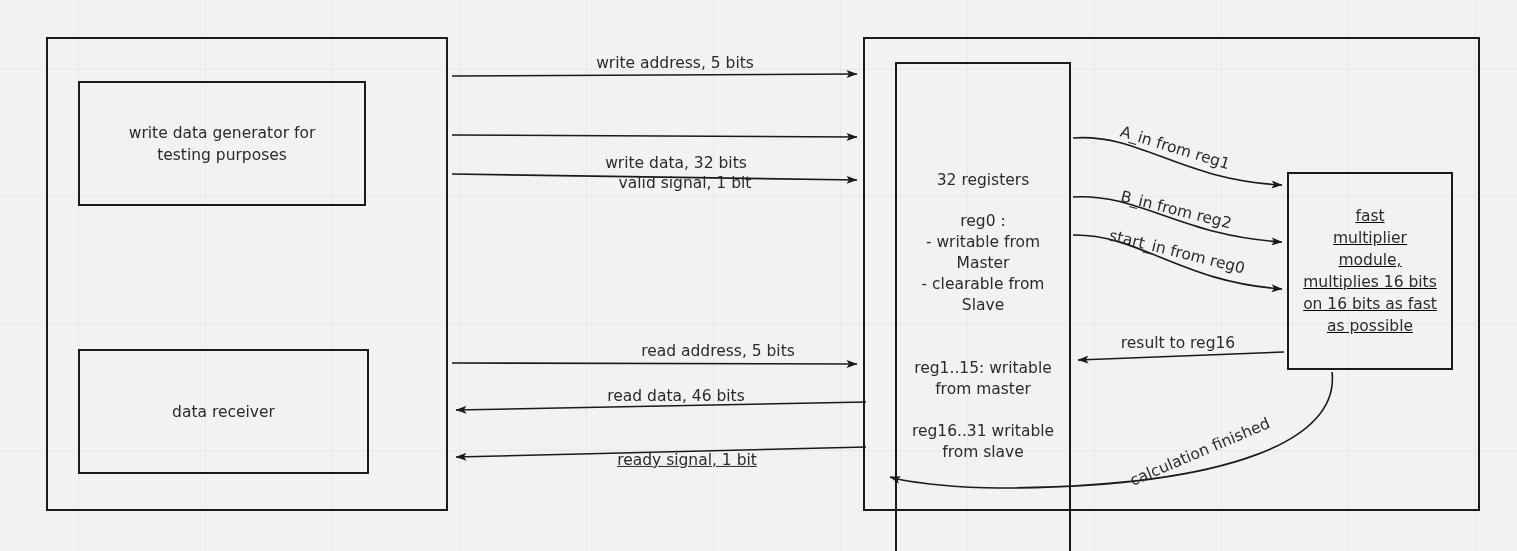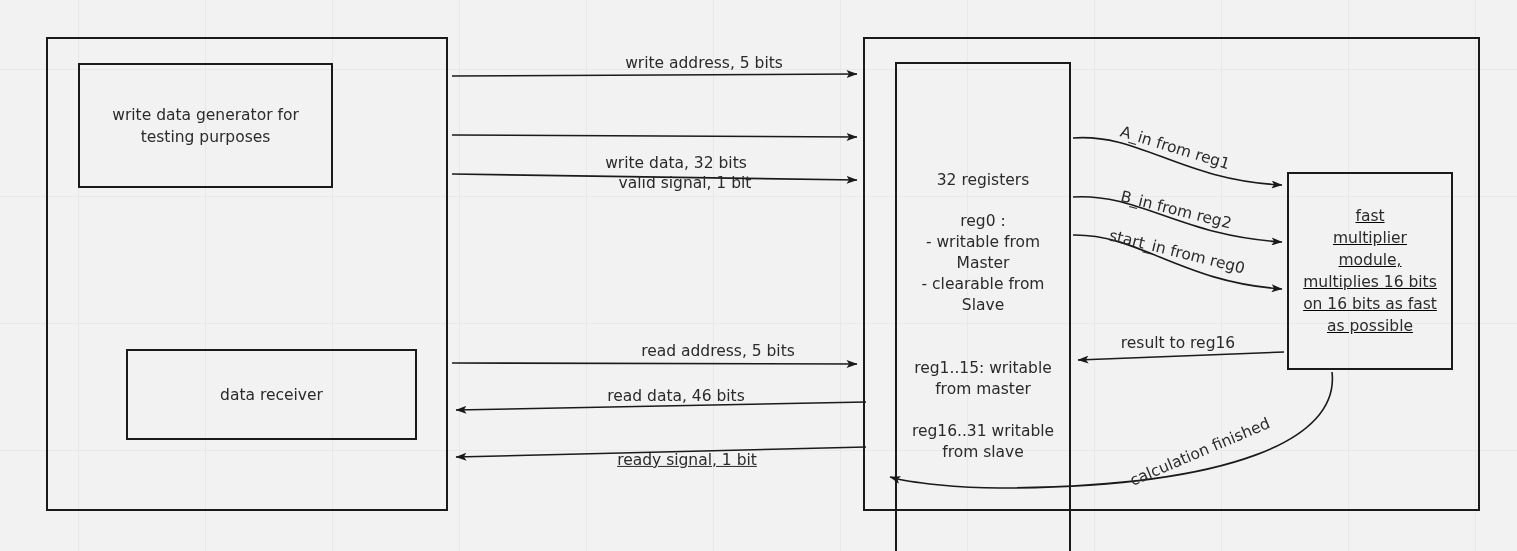--- a/index.html
+++ b/index.html
@@ -63,26 +63,26 @@
 </style>
 </head>
 <body>
 
 <div id="canvas">
 
   <div class="box container-box" style="left:46px; top:37px; width:402px; height:474px;"></div>
 
   <div class="box container-box" style="left:863px; top:37px; width:617px; height:474px;"></div>
 
-  <div class="box" style="left:78px; top:63px; width:255px; height:125px;">
+  <div class="box" style="left:78px; top:81px; width:288px; height:125px;">
     <span class="box-label">write data generator for
 testing purposes</span>
   </div>
 
-  <div class="box" style="left:78px; top:349px; width:291px; height:91px;margin-left:48px;">
+  <div class="box" style="left:78px; top:349px; width:291px; height:125px;">
     <span class="box-label">data receiver</span>
   </div>
 
   <div class="box" style="left:895px; top:62px; width:176px; height:508px;">
     <span class="box-label" style="font-size:15.5px; line-height:1.35;">32 registers
 
 reg0 :
 - writable from
 Master
 - clearable from
@@ -130,21 +130,21 @@
       <path d="M1073,197 C1140,193 1180,236 1282,242" marker-end="url(#arrowend)"></path>
 
       <path d="M1073,235 C1140,234 1180,282 1282,289" marker-end="url(#arrowend)"></path>
 
       <path d="M1284,352 L1078,360" marker-end="url(#arrowend)"></path>
 
       <path d="M1332,372 C1340,440 1230,487 1000,488 C960,488 910,483 890,477" marker-end="url(#arrowend)"></path>
     </g>
   </svg>
 
-  <div class="edge-label" style="left:675px; top:63px;margin-left:29px;">write address, 5 bits</div>
+  <div class="edge-label" style="left:675px; top:63px;">write address, 5 bits</div>
   <div class="edge-label" style="left:676px; top:119px;margin-top:44px;">write data, 32 bits</div>
   <div class="edge-label" style="left:685px; top:171px;margin-top:12px;">valid signal, 1 bit</div>
   <div class="edge-label" style="left:718px; top:351px;">read address, 5 bits</div>
   <div class="edge-label" style="left:676px; top:396px;">read data, 46 bits</div>
   <div class="edge-label" style="left:687px; top:460px;text-decoration:underline;">ready signal, 1 bit</div>
 
   <div class="edge-label rot" style="left:1175px; top:148px; transform:translate(-50%,-50%) rotate(17deg);">A_in from reg1</div>
   <div class="edge-label rot" style="left:1176px; top:210px; transform:translate(-50%,-50%) rotate(14deg);">B_in from reg2</div>
   <div class="edge-label rot" style="left:1177px; top:252px; transform:translate(-50%,-50%) rotate(14deg);">start_in from reg0</div>
 

